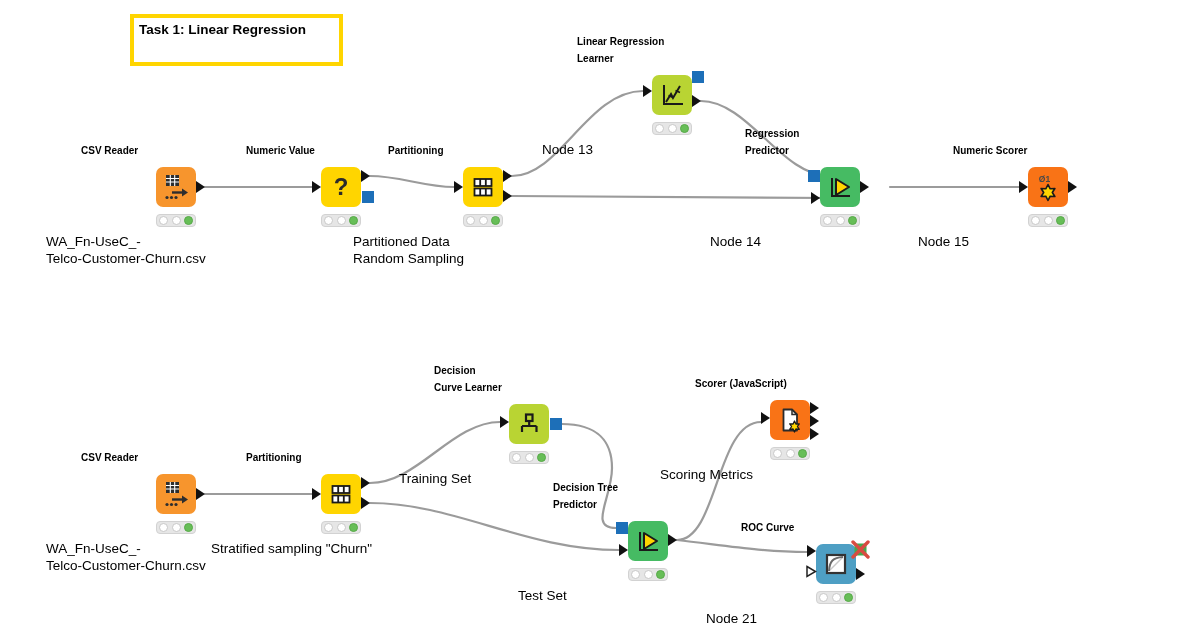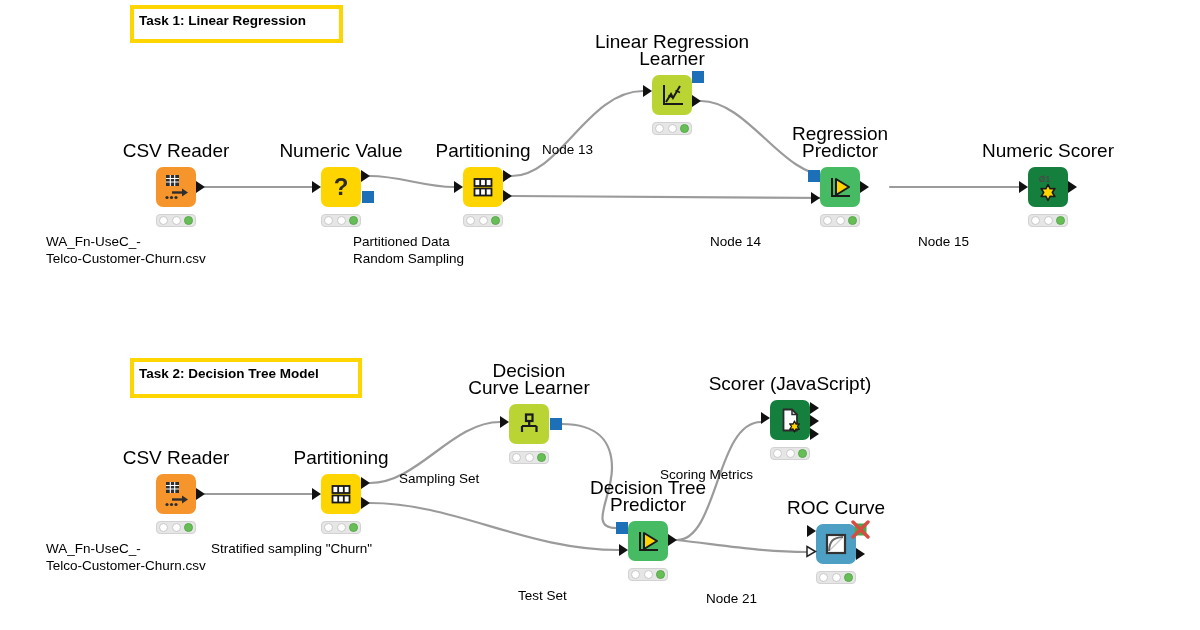--- a/index.html
+++ b/index.html
@@ -10,24 +10,24 @@
   .annotation{position:absolute;z-index:0;border:4px solid #FFD500;background:#fff;
               box-sizing:border-box;}
   .annotation .a-title{font-size:13.5px;font-weight:bold;padding:3px 5px;line-height:17px;}
   .node{position:absolute;width:40px;height:40px;z-index:2;}
   .node-box{position:absolute;left:0;top:0;width:40px;height:40px;border-radius:7px;}
   .node-icon{position:absolute;left:0;top:0;width:40px;height:40px;}
   .n-orange{background:#F7952D;}
   .n-yellow{background:#FFD500;}
   .n-lime{background:#B9D433;}
   .n-green{background:#46BB63;}
-  .n-tan{background:#15803d;}
+  .n-tan{background:#f97316;}
   .n-blue{background:#4E9FC4;}
   .node-label{position:absolute;bottom:calc(100% + 8px);left:50%;transform:translateX(-50%);
-              width:190px;text-align:center;font-size:19px;font-weight:normal;
+              width:190px;font-size:10px;font-weight:bold;
               line-height:17px;white-space:pre-line;}
   .node-sublabel{position:absolute;top:66px;left:50%;transform:translateX(-50%);
                  width:260px;text-align:left;font-size:13.5px;line-height:17px;
                  white-space:pre-line;}
   .traffic-light{position:absolute;top:47px;left:0;width:40px;height:13px;background:#E6E6E6;
                  border:1px solid #d2d2d2;border-radius:4px;box-sizing:border-box;
                  display:flex;justify-content:space-between;align-items:center;padding:0 2px;}
   .dot{width:9px;height:9px;border-radius:50%;background:#fff;border:1px solid #c8c8c8;
        box-sizing:border-box;}
   .dot.green{background:#67BE57;border-color:#57a949;}
@@ -49,25 +49,22 @@
     <path d="M701 101 C748 101 782 176 829 176"></path>
     <path d="M890 187 L1019 187"></path>
     <path d="M205 494 L312 494"></path>
     <path d="M370 483 C418 483 452 422 500 422"></path>
     <path d="M370 503 C455 503 525 550 619 550"></path>
     <path d="M562 424 C598 424 612 442 612 468 C612 498 588 528 616 528"></path>
     <path d="M677 540 C718 540 716 422 761 422"></path>
     <path d="M677 540 C722 545 762 552 807 552"></path>
   </svg>
 
-  <div class="annotation" style="left:130px;top:5px;width:213px;height:38px">
+  <div class="annotation" style="left:130px;top:14px;width:213px;height:52px">
     <div class="a-title">Task 1: Linear Regression</div>
-  </div>
-  <div class="annotation" style="left:130px;top:358px;width:232px;height:40px">
-    <div class="a-title">Task 2: Decision Tree Model</div>
   </div>
 
   <div class="node" style="left:156px;top:167px">
     <div class="node-label">CSV Reader</div>
     <div class="node-box n-orange">
       <svg class="node-icon" viewBox="0 0 40 40">
         <rect x="10" y="8" width="13" height="11" fill="#2e2e2e"></rect>
         <path d="M10 11.5 H23 M10 15 H23 M14.3 8 V19 M18.7 8 V19" stroke="#fff" stroke-width="1.1"></path>
         <path d="M16 25.5 H27" stroke="#2e2e2e" stroke-width="2.4"></path>
         <polygon points="26,21.5 32,25.5 26,29.5" fill="#2e2e2e"></polygon>
@@ -242,21 +239,21 @@
         </g>
       </svg>
     </div>
     <span class="arrow" style="left:-9px;top:12px"></span>
     <span class="bport" style="left:41px;top:14px"></span>
     <div class="traffic-light">
       <span class="dot"></span>
       <span class="dot"></span>
       <span class="dot green"></span>
     </div>
-    <div class="node-sublabel">Sampling Set</div>
+    <div class="node-sublabel">Training Set</div>
   </div>
 
   <div class="node" style="left:628px;top:521px">
     <div class="node-label">Decision Tree
 Predictor</div>
     <div class="node-box n-green">
       <svg class="node-icon" viewBox="0 0 40 40">
         <path d="M12 11 V29 H30" stroke="#1a1a1a" stroke-width="2" fill="none"></path>
         <polygon points="16,12 16,28 29,20" fill="#FFD500" stroke="#1a1a1a" stroke-width="2" stroke-linejoin="round"></polygon>
       </svg>
@@ -286,21 +283,21 @@
     <span class="arrow" style="left:40px;top:15px"></span>
     <span class="arrow" style="left:40px;top:28px"></span>
     <div class="traffic-light">
       <span class="dot"></span>
       <span class="dot"></span>
       <span class="dot green"></span>
     </div>
     <div class="node-sublabel">Scoring Metrics</div>
   </div>
 
-  <div class="node" style="left:816px;top:524px">
+  <div class="node" style="left:816px;top:544px">
     <div class="node-label">ROC Curve</div>
     <div class="node-box n-blue">
       <svg class="node-icon" viewBox="0 0 40 40">
         <rect x="11" y="11" width="18" height="18" fill="#fff" stroke="#333" stroke-width="2.2"></rect>
         <path d="M13 27 L27 13" stroke="#c9c9c9" stroke-width="1.4"></path>
         <path d="M13 27 C13.5 17 17 13.5 27 13" stroke="#6a6a6a" stroke-width="2" fill="none"></path>
       </svg>
     </div>
     <span class="arrow" style="left:-9px;top:1px"></span>
     <svg class="port" style="left:-10px;top:21px" width="11" height="13">

